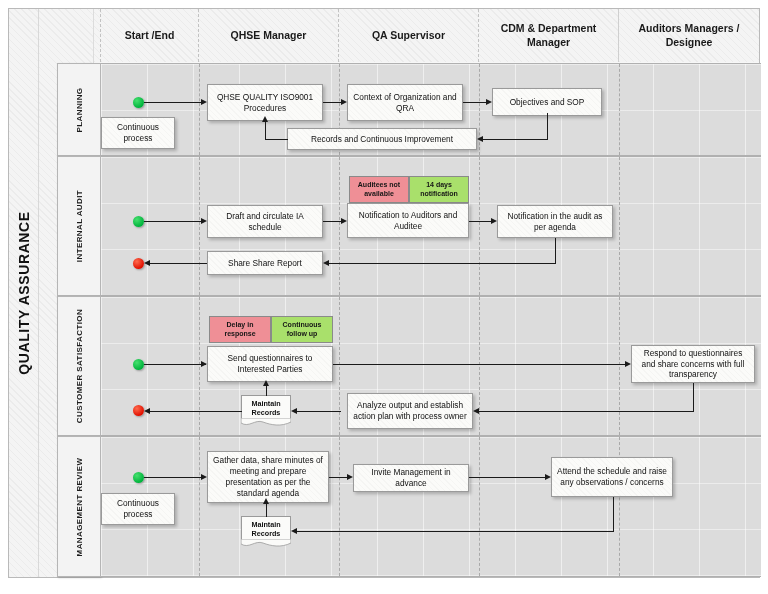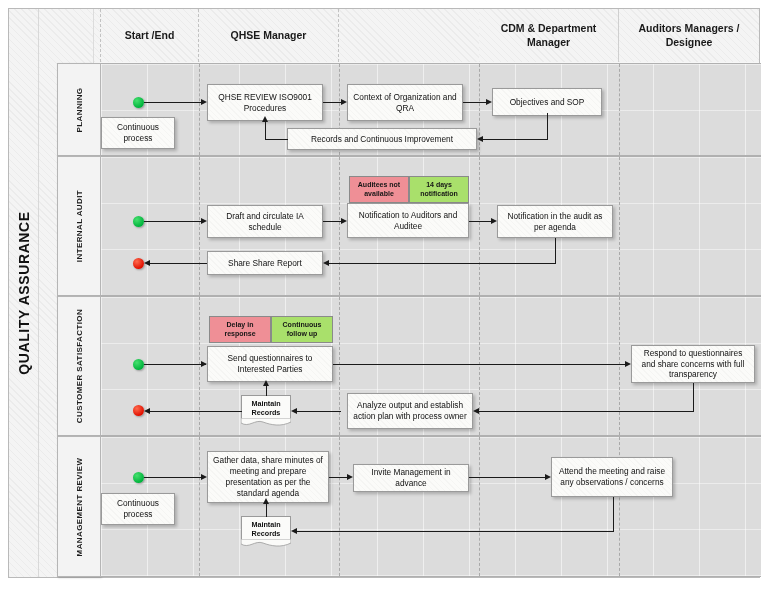--- a/index.html
+++ b/index.html
@@ -106,20 +106,23 @@
     <div class="hatch" style="position:absolute;left:0;top:0;width:750px;height:53px;"></div>
     <div class="hdr hatch" style="left:0;width:30px;"></div>
     <div class="hdr hatch dash" style="left:30px;width:55px;"></div>
     <div class="hdr hatch dash" style="left:85px;width:7px;"></div>
     <div class="hdr hatch dash" style="left:92px;width:98px;">
       <span>Start /End</span>
     </div>
     <div class="hdr hatch dash" style="left:190px;width:140px;">
       <span>QHSE Manager</span>
     </div>
+    <div class="hdr hatch dash" style="left:330px;width:140px;">
+      <span>QA Supervisor</span>
+    </div>
     <div class="hdr hatch" style="left:470px;width:140px;">
       <span>CDM &amp; Department Manager</span>
     </div>
     <div class="hdr hatch" style="left:610px;width:140px;border-right:none;">
       <span>Auditors Managers / Designee</span>
     </div>
 
     <div class="titlecol hatch" style="top:0;height:568px;">
       <div class="titletxt">QUALITY ASSURANCE</div>
     </div>
@@ -142,21 +145,21 @@
       <div class="vsep" style="left:98px;"></div>
       <div class="vsep" style="left:238px;"></div>
       <div class="vsep" style="left:378px;"></div>
       <div class="vsep" style="left:518px;"></div>
 
       <div class="dot green" style="left:32px;top:33px;"></div>
       <div class="hl" style="left:43px;top:38px;width:57px;"></div>
       <div class="arw r" style="left:100px;top:34.6px;"></div>
 
       <div class="box" style="left:106px;top:20px;width:116px;height:37px;">
-        <span>QHSE REVIEW ISO9001 Procedures</span>
+        <span>QHSE QUALITY ISO9001 Procedures</span>
       </div>
 
       <div class="hl" style="left:222px;top:38px;width:18px;"></div>
       <div class="arw r" style="left:240px;top:34.6px;"></div>
 
       <div class="box" style="left:246px;top:20px;width:116px;height:37px;">
         <span>Context of Organization and QRA</span>
       </div>
 
       <div class="hl" style="left:362px;top:38px;width:23px;"></div>
@@ -306,21 +309,21 @@
       <div class="arw r" style="left:246px;top:36.6px;"></div>
 
       <div class="box" style="left:252px;top:27px;width:116px;height:28px;">
         <span>Invite Management in advance</span>
       </div>
 
       <div class="hl" style="left:368px;top:40px;width:76px;"></div>
       <div class="arw r" style="left:444px;top:36.6px;"></div>
 
       <div class="box" style="left:450px;top:20px;width:122px;height:40px;">
-        <span>Attend the meeting and raise any observations / concerns</span>
+        <span>Attend the schedule and raise any observations / concerns</span>
       </div>
 
       <div class="vl" style="left:512px;top:60px;height:34px;"></div>
       <div class="hl" style="left:196px;top:94px;width:317px;"></div>
       <div class="arw l" style="left:190px;top:90.6px;"></div>
 
       <div class="doc" style="left:140px;top:79px;width:50px;height:32px;">
         <div class="body">
           <span>Maintain Records</span>
         </div>

